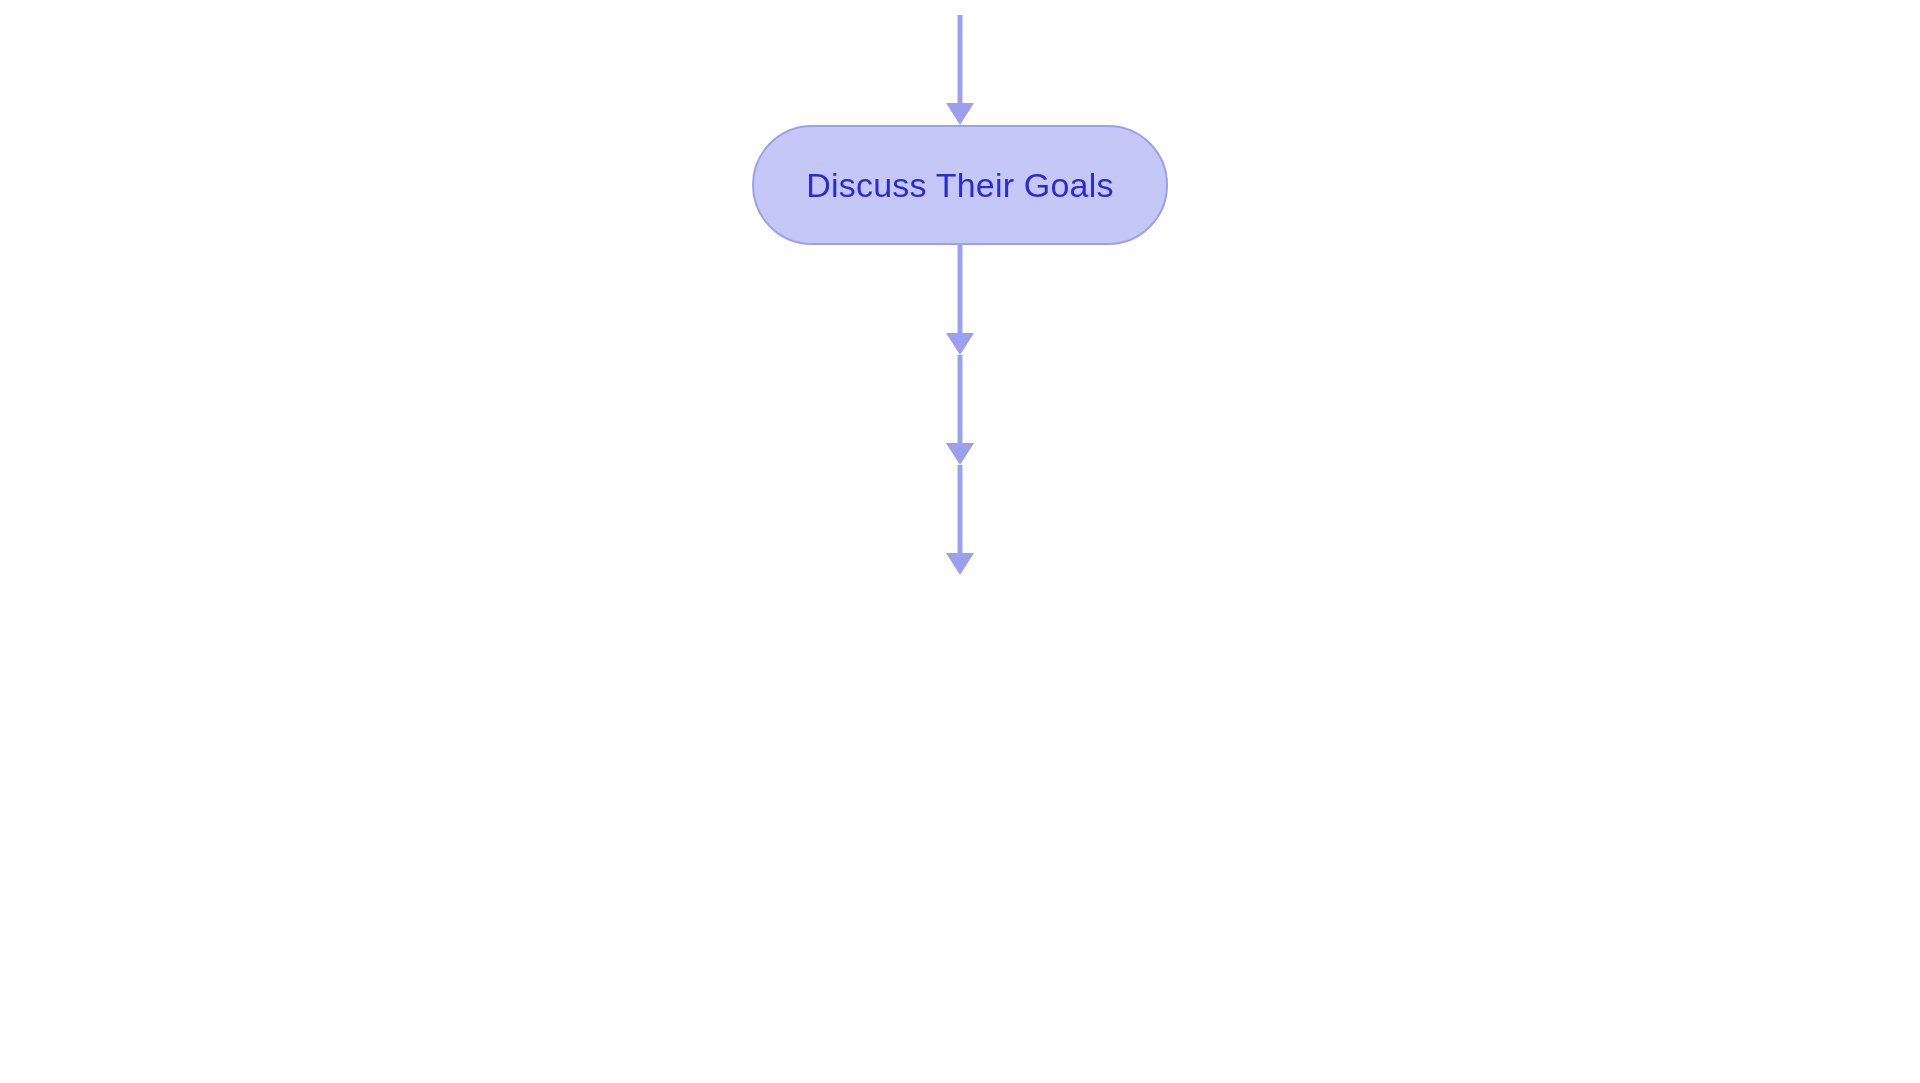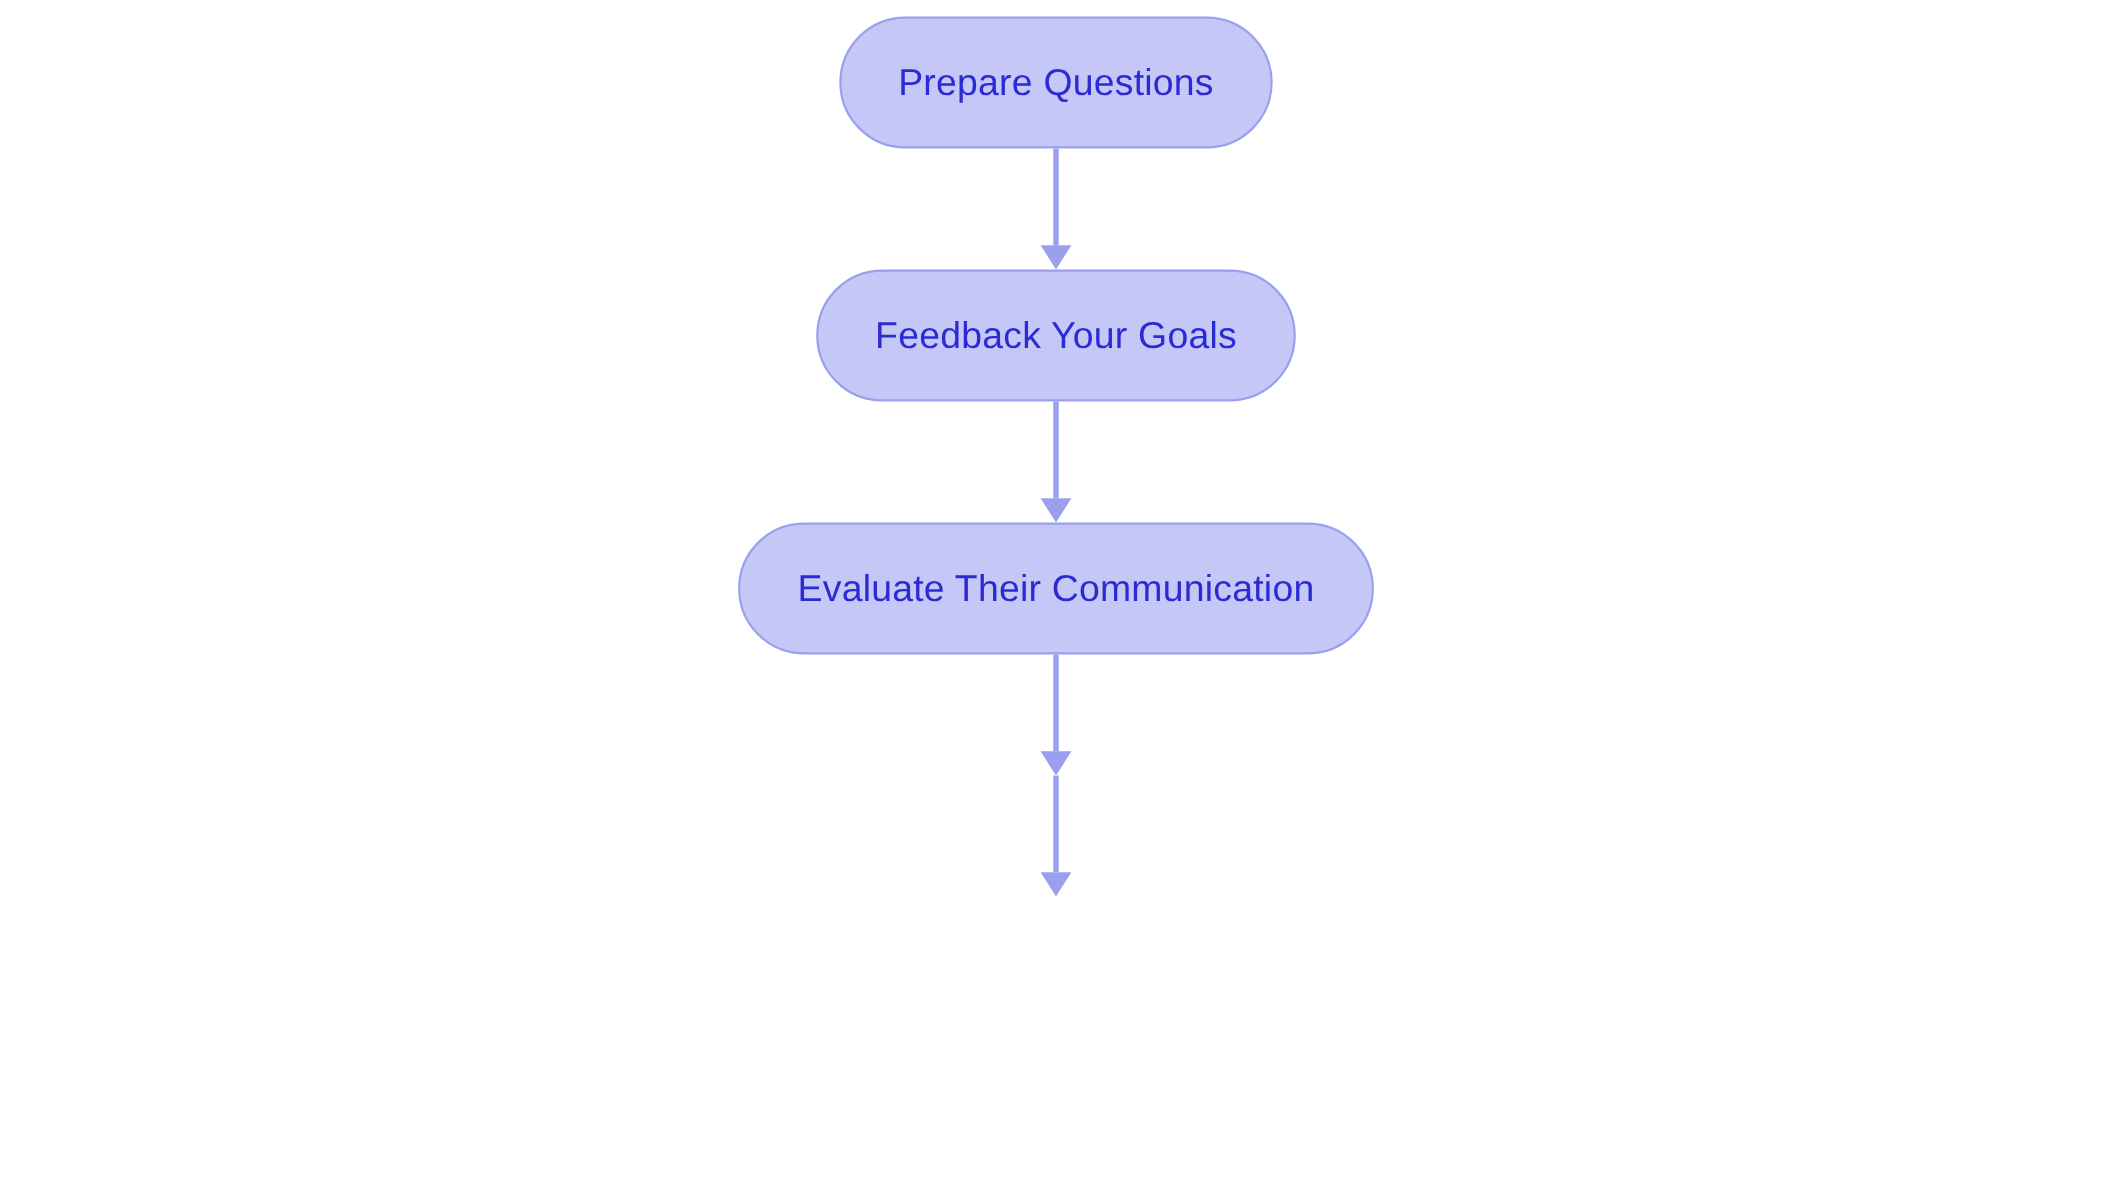--- a/index.html
+++ b/index.html
@@ -79,45 +79,39 @@
   .gap-top    { height: 15px; flex: 0 0 auto; }
 </style>
 </head>
 <body>
 
 <div id="flowchart">
   <div class="flow-column">
 
     <div class="gap-top"></div>
 
+
+    <div class="connector">
+      <svg viewBox="0 0 28 110" xmlns="http://www.w3.org/2000/svg" aria-hidden="true">
+        <line x1="14" y1="0" x2="14" y2="88" stroke="#9aa0ee" stroke-width="5"></line>
+        <polygon points="0,88 28,88 14,110" fill="#9aa0ee"></polygon>
+      </svg>
+    </div>
+
     <div class="node">
-      <span class="node-label">Prepare Questions</span>
+      <span class="node-label">Discuss Their Goals</span>
     </div>
 
     <div class="connector">
       <svg viewBox="0 0 28 110" xmlns="http://www.w3.org/2000/svg" aria-hidden="true">
         <line x1="14" y1="0" x2="14" y2="88" stroke="#9aa0ee" stroke-width="5"></line>
         <polygon points="0,88 28,88 14,110" fill="#9aa0ee"></polygon>
       </svg>
     </div>
 
-    <div class="node">
-      <span class="node-label">Feedback Your Goals</span>
-    </div>
-
-    <div class="connector">
-      <svg viewBox="0 0 28 110" xmlns="http://www.w3.org/2000/svg" aria-hidden="true">
-        <line x1="14" y1="0" x2="14" y2="88" stroke="#9aa0ee" stroke-width="5"></line>
-        <polygon points="0,88 28,88 14,110" fill="#9aa0ee"></polygon>
-      </svg>
-    </div>
-
-    <div class="node">
-      <span class="node-label">Evaluate Their Communication</span>
-    </div>
 
     <div class="connector">
       <svg viewBox="0 0 28 110" xmlns="http://www.w3.org/2000/svg" aria-hidden="true">
         <line x1="14" y1="0" x2="14" y2="88" stroke="#9aa0ee" stroke-width="5"></line>
         <polygon points="0,88 28,88 14,110" fill="#9aa0ee"></polygon>
       </svg>
     </div>
 
 
     <div class="connector">

